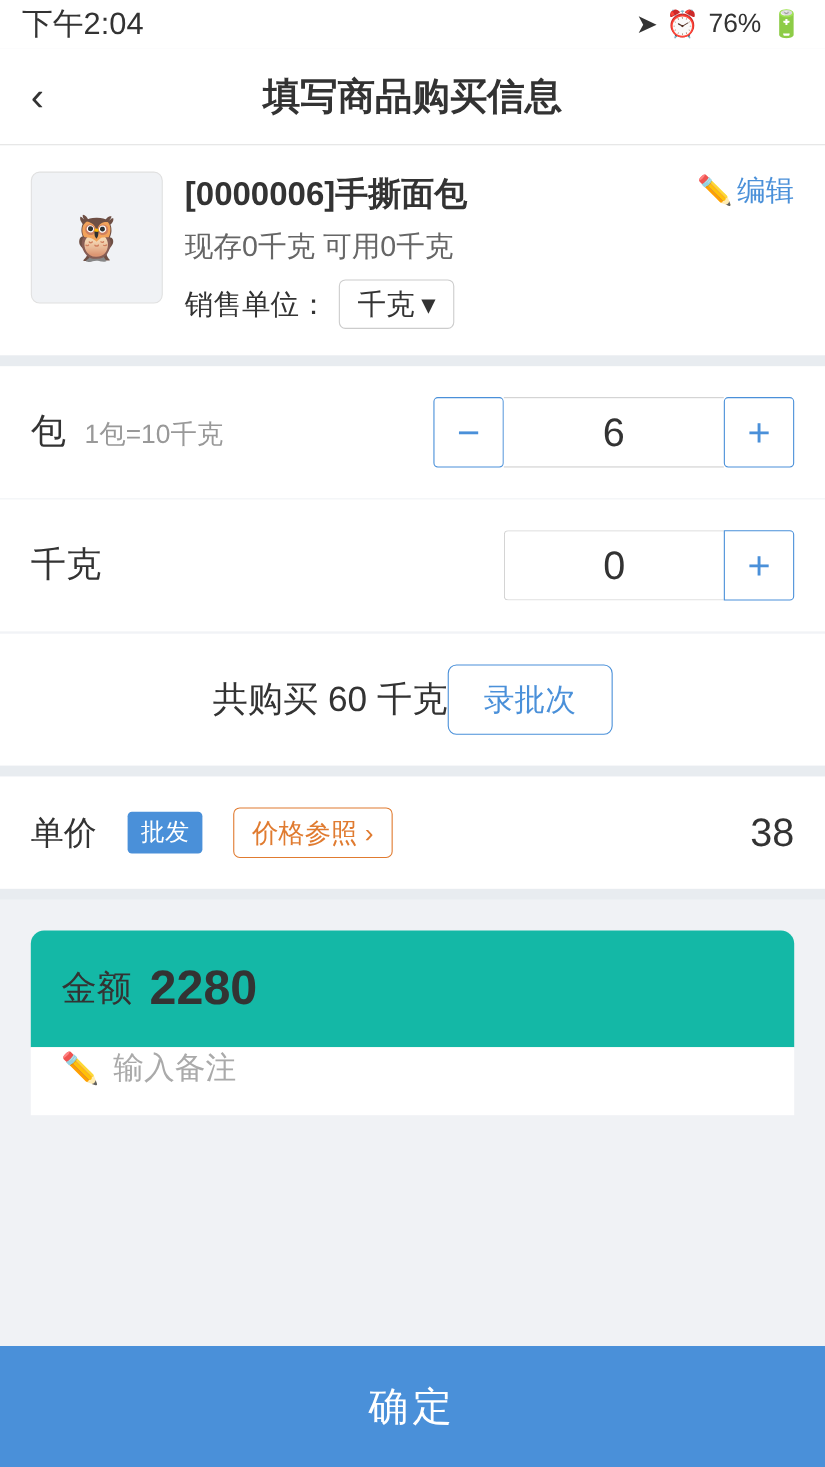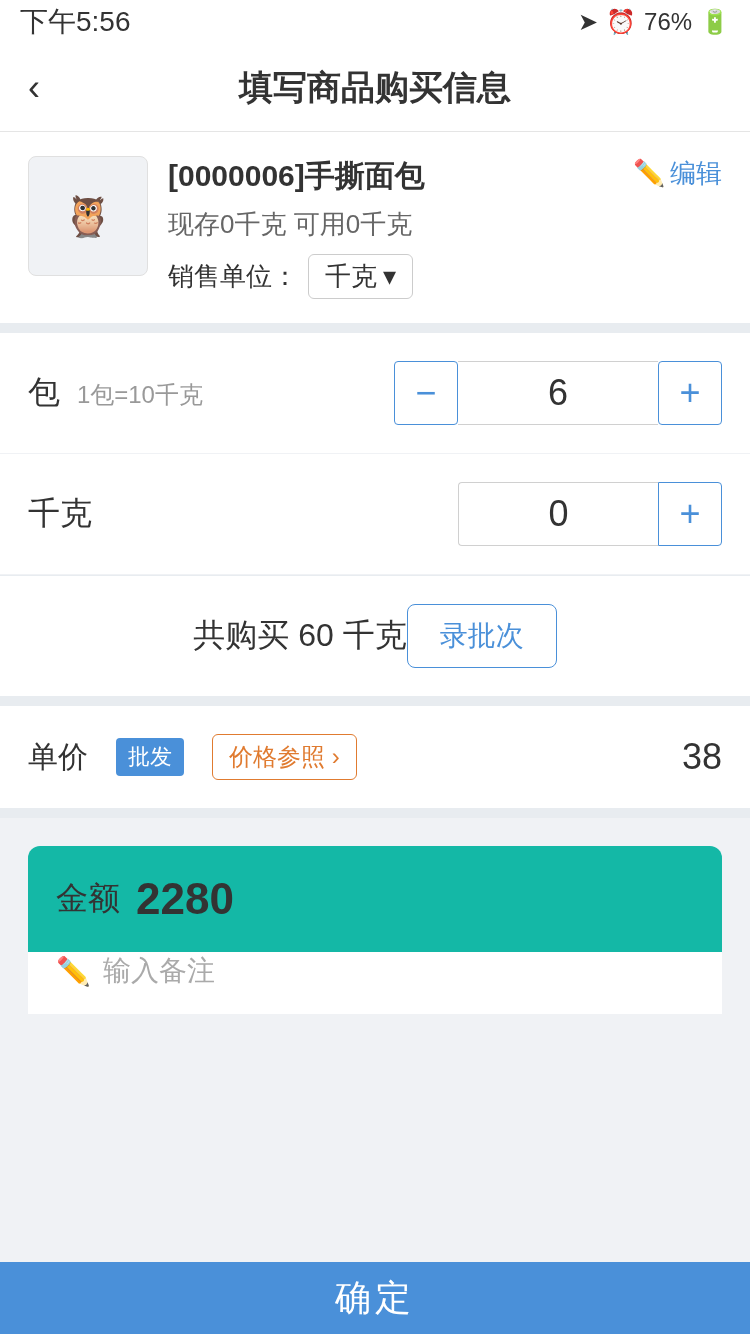--- a/index.html
+++ b/index.html
@@ -273,37 +273,37 @@
       flex: 1;
       min-height: 300px;
     }
 
     
     .confirm-btn {
       position: fixed;
       bottom: 0;
       left: 0;
       width: 750px;
-      height: 72px;
+      height: 110px;
       background: #4a90d9;
       color: #fff;
       font-size: 36px;
       font-weight: 500;
       display: flex;
       align-items: center;
       justify-content: center;
       cursor: pointer;
       letter-spacing: 4px;
     }
   </style>
 </head>
 <body>
 
 <div class="status-bar">
-  <div class="status-center">下午5:56</div>
+  <div class="status-center">下午2:04</div>
   <div class="status-right">
     <span>➤</span>
     <span>⏰</span>
     <span>76%</span>
     <span>🔋</span>
   </div>
 </div>
 
 <div class="nav-bar">
   <div class="nav-back">‹</div>

